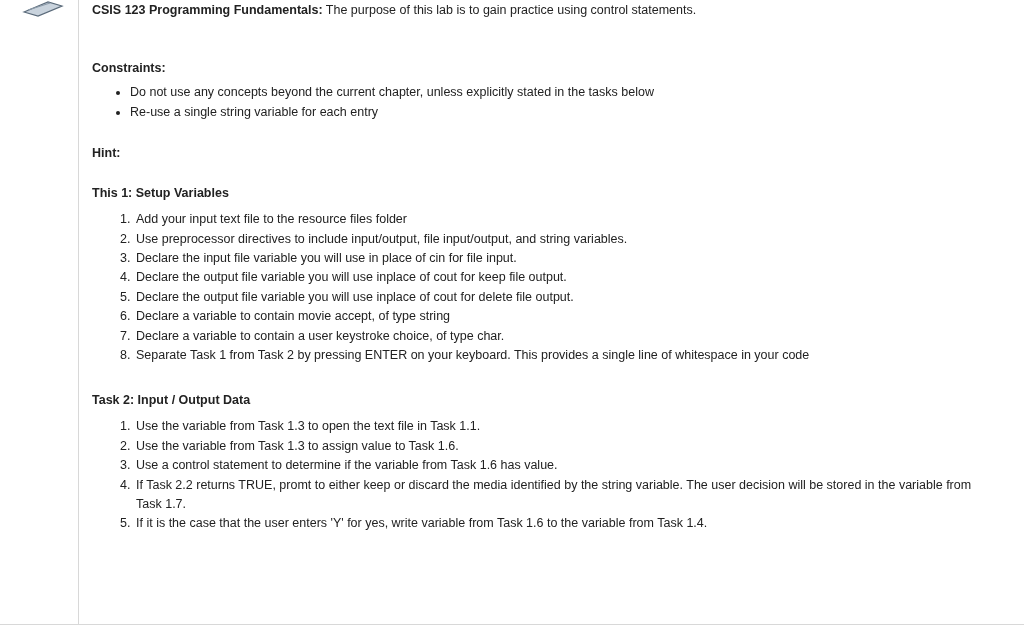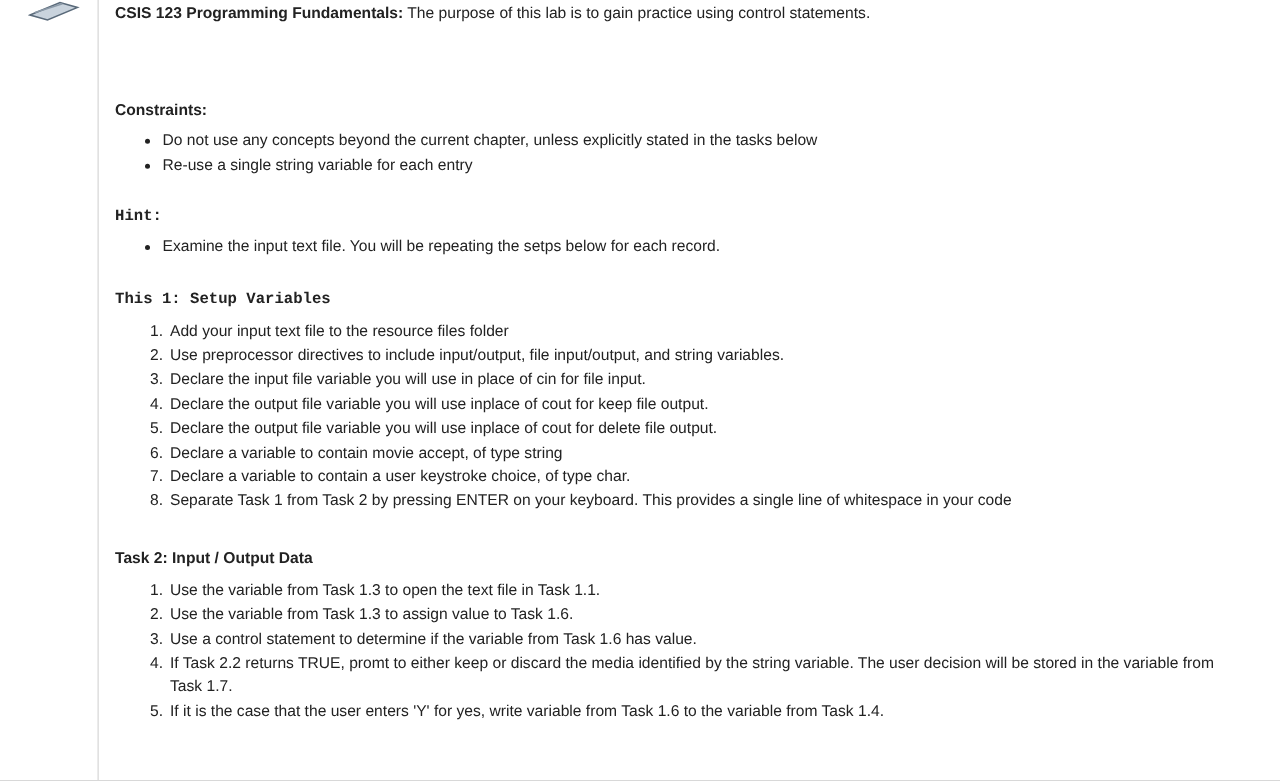--- a/index.html
+++ b/index.html
@@ -64,21 +64,20 @@
     margin-top: 18px;
     line-height: 1.5;
   }
   a.file-link {
     color: #1f4fa3;
     text-decoration: underline;
   }
   .section-head {
     font-weight: bold;
     margin-top: 30px;
-    font-family: Liberation Mono, monospace;
   }
   .section-head.tight {
     margin-top: 22px;
   }
   ul.bullets {
     margin: 6px 0 0 0;
     padding-left: 38px;
     list-style-type: disc;
   }
   ul.bullets li {
@@ -95,21 +94,21 @@
   }
   ol.tasks li .sub {
     display: block;
   }
   .task2-head {
     font-weight: bold;
     margin-top: 26px;
   }
   .constraints-head {
     font-weight: bold;
-    margin-top: 60px;
+    margin-top: 40px;
   }
 </style>
 </head>
 <body>
 
 <div class="page">
 
   <div class="left-rule"></div>
   <div class="bottom-rule"></div>
 
@@ -125,23 +124,20 @@
     <p class="intro-line"><span class="bold">CSIS 123 Programming Fundamentals:</span><span> The purpose of this lab is to gain practice using control statements.</span></p>
 
 
     <p class="constraints-head">Constraints:</p>
     <ul class="bullets">
       <li>Do not use any concepts beyond the current chapter, unless explicitly stated in the tasks below</li>
       <li>Re-use a single string variable for each entry</li>
     </ul>
 
     <p class="section-head tight">Hint:</p>
-    <ul class="bullets">
-      <li>Examine the input text file. You will be repeating the setps below for each record.</li>
-    </ul>
 
     <p class="section-head tight">This 1: Setup Variables</p>
     <ol class="tasks">
       <li>Add your input text file to the resource files folder</li>
       <li>Use preprocessor directives to include input/output, file input/output, and string variables.</li>
       <li>Declare the input file variable you will use in place of cin for file input.</li>
       <li>Declare the output file variable you will use inplace of cout for keep file output.</li>
       <li>Declare the output file variable you will use inplace of cout for delete file output.</li>
       <li>Declare a variable to contain movie accept, of type string</li>
       <li>Declare a variable to contain a user keystroke choice, of type char.</li>

